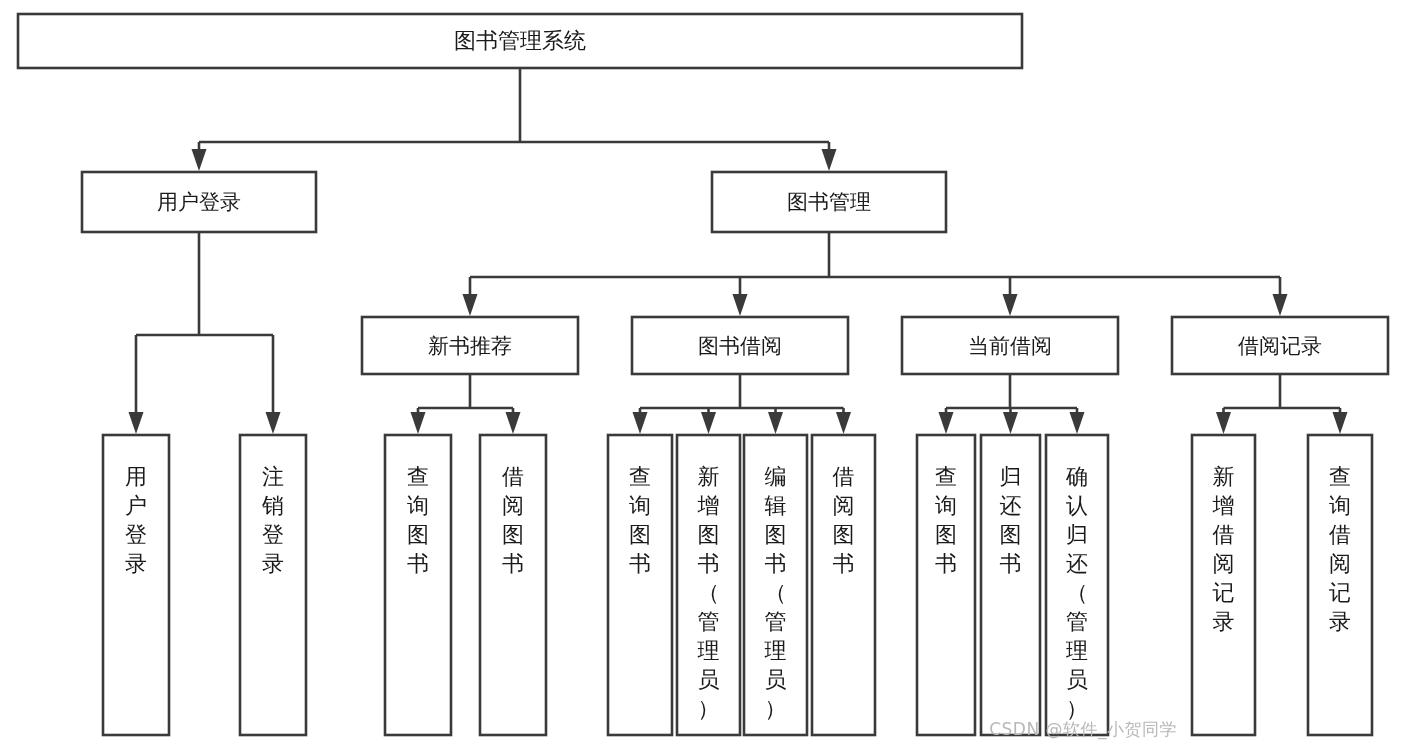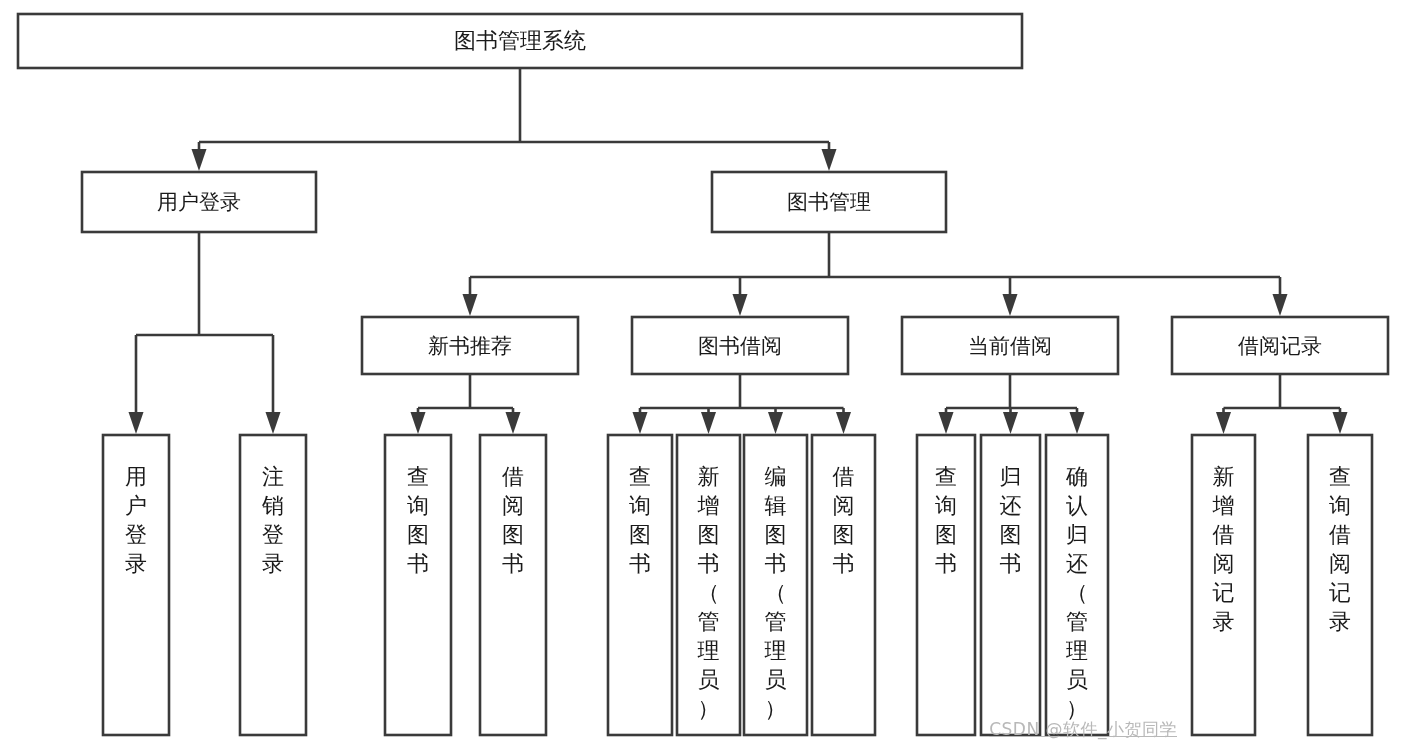--- a/index.html
+++ b/index.html
@@ -63,21 +63,20 @@
   .watermark {
     position: absolute;
     right: 10px;
     bottom: 6px;
     font-family: "DejaVu Sans", "Liberation Sans", sans-serif;
     font-size: 17px;
     color: #b8b8b8;
     letter-spacing: 0.5px;
     white-space: nowrap;
     user-select: none;
-    text-decoration: underline;
   }
 </style>
 </head>
 <body>
 
 <div id="diagram-root">
   <svg class="diagram-canvas" viewBox="0 0 1405 747" xmlns="http://www.w3.org/2000/svg">
     <g id="edges-layer">
         <g>
           <line class="edge-line" x1="520" y1="68" x2="520" y2="142"></line>

